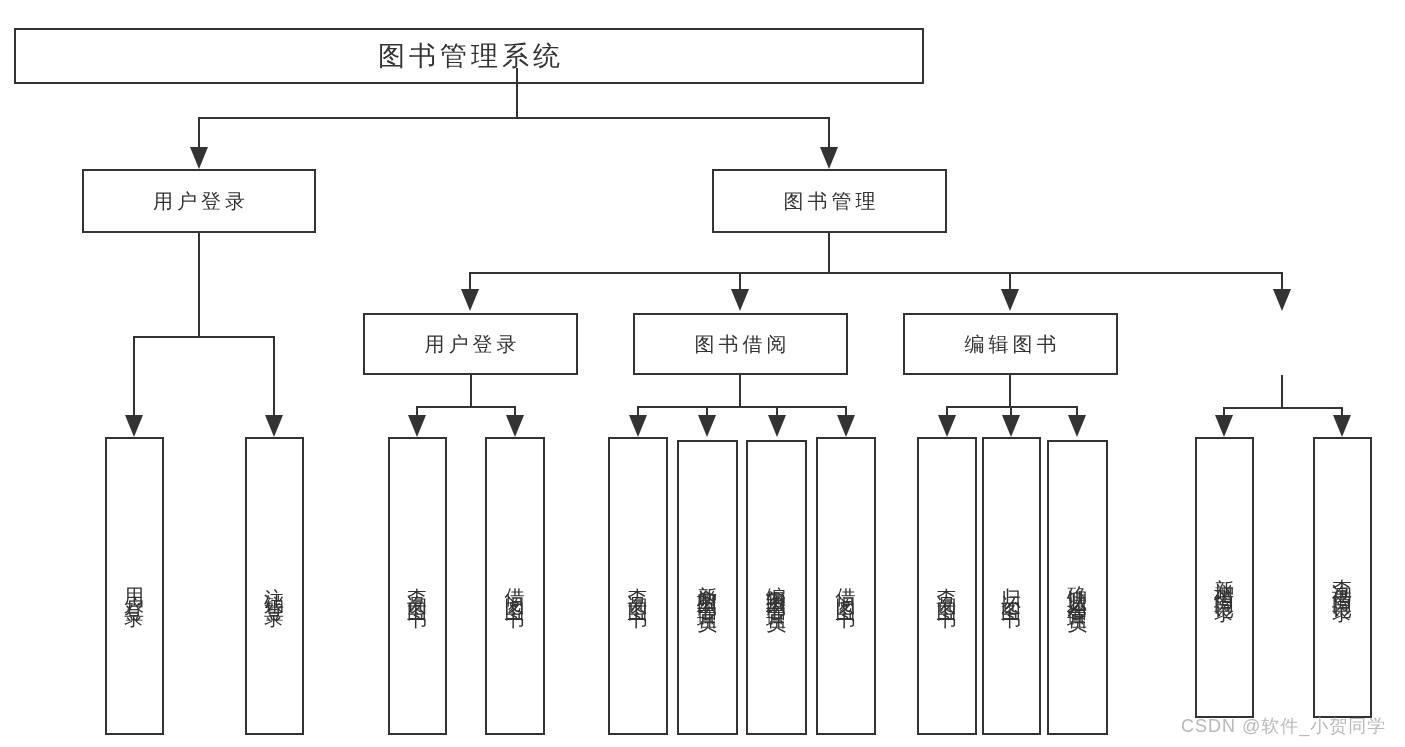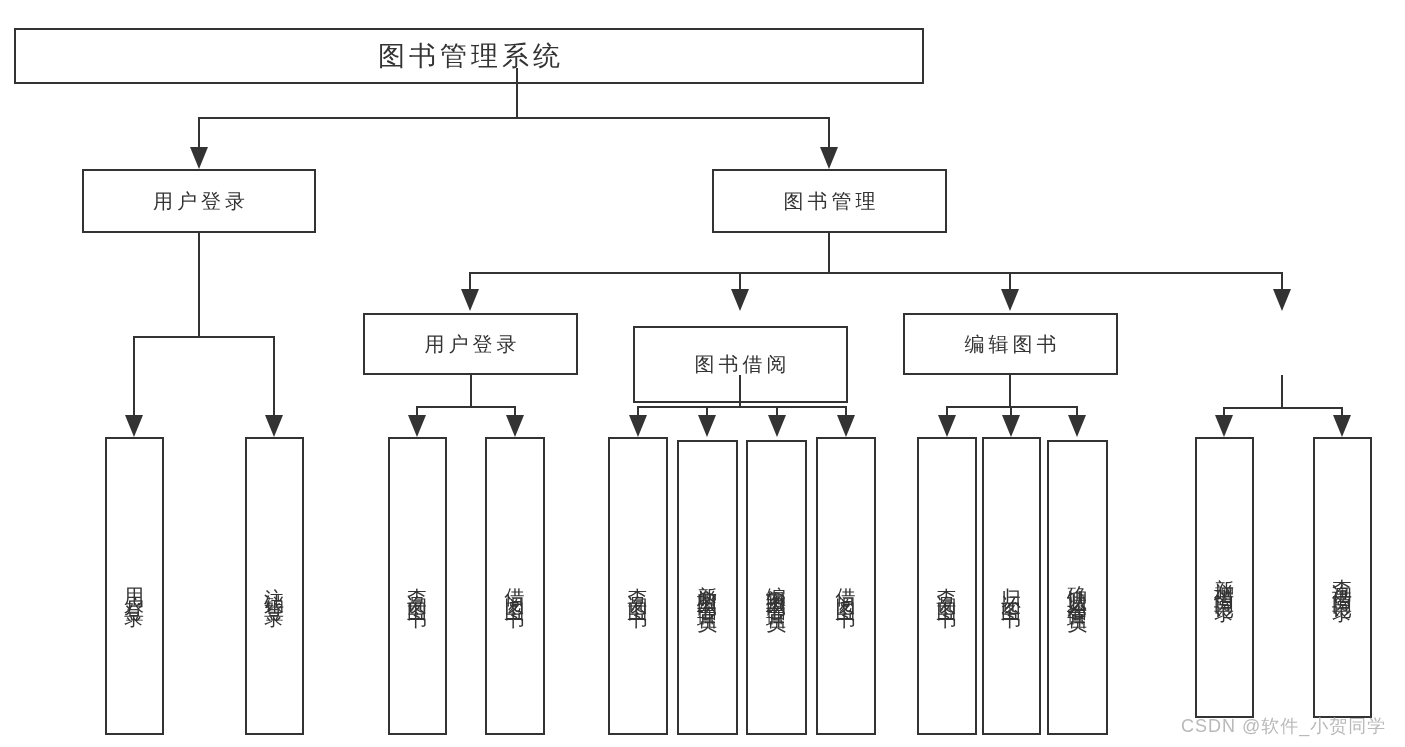--- a/index.html
+++ b/index.html
@@ -91,21 +91,21 @@
   <div class="vline" style="left:469px; top:272px; height:19px;"></div>
   <div class="arrow" style="left:461px; top:289px;"></div>
   <div class="vline" style="left:739px; top:272px; height:19px;"></div>
   <div class="arrow" style="left:731px; top:289px;"></div>
   <div class="vline" style="left:1009px; top:272px; height:19px;"></div>
   <div class="arrow" style="left:1001px; top:289px;"></div>
   <div class="vline" style="left:1281px; top:272px; height:19px;"></div>
   <div class="arrow" style="left:1273px; top:289px;"></div>
 
   <div class="node" style="left:363px; top:313px; width:215px; height:62px;">用户登录</div>
-  <div class="node" style="left:633px; top:313px; width:215px; height:77px;margin-top:13px;">图书借阅</div>
+  <div class="node" style="left:633px; top:313px; width:215px; height:62px;">图书借阅</div>
   <div class="node" style="left:903px; top:313px; width:215px; height:62px;">编辑图书</div>
 
   <div class="vline" style="left:470px; top:375px; height:32px;"></div>
   <div class="hline" style="left:417px; top:406px; width:99px;"></div>
   <div class="vline" style="left:416px; top:406px; height:9px;"></div>
   <div class="arrow" style="left:408px; top:415px;"></div>
   <div class="vline" style="left:514px; top:406px; height:9px;"></div>
   <div class="arrow" style="left:506px; top:415px;"></div>
 
   <div class="vline" style="left:739px; top:375px; height:31px;"></div>

